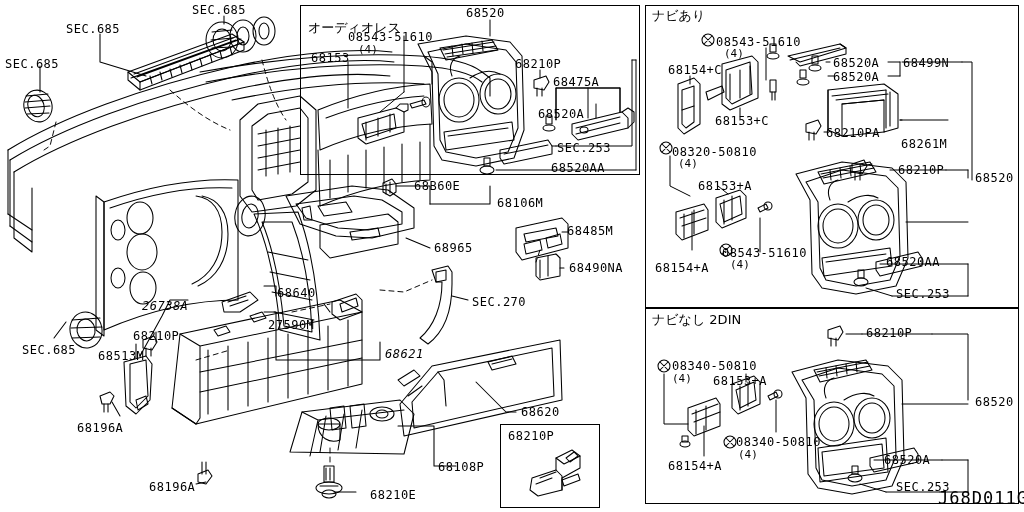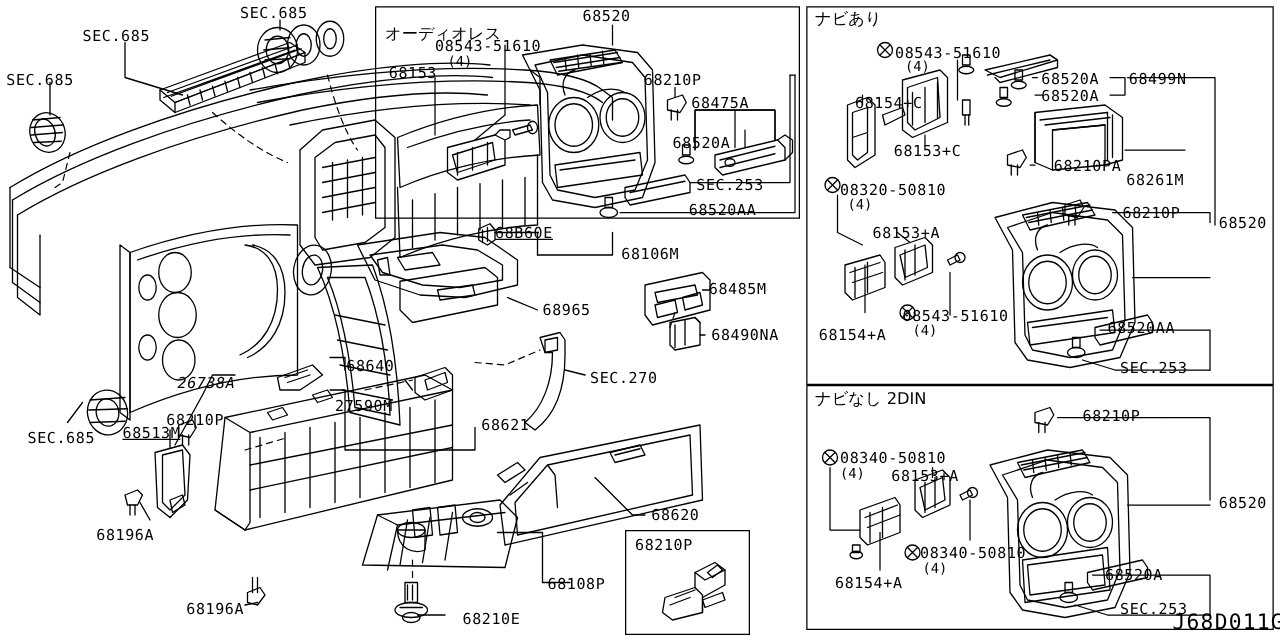--- a/index.html
+++ b/index.html
@@ -467,28 +467,28 @@
   <div class="lbl jp" style="left:308px;top:21px;text-align:right;">オーディオレス</div>
   <div class="lbl jp" style="left:652px;top:9px;text-align:center;">ナビあり</div>
   <div class="lbl jp" style="left:652px;top:313px;">ナビなし 2DIN</div>
   <div class="lbl code" style="left:508px;top:430px;">68210P</div>
 
   <div class="lbl code" style="left:5px;top:58px;">SEC.685</div>
   <div class="lbl code" style="left:66px;top:23px;">SEC.685</div>
   <div class="lbl code" style="left:192px;top:4px;">SEC.685</div>
   <div class="lbl code" style="left:22px;top:344px;">SEC.685</div>
   <div class="lbl code" style="left:142px;top:300px;font-style:italic;">26738A</div>
-  <div class="lbl code" style="left:98px;top:340px;text-decoration:underline;">68513M</div>
+  <div class="lbl code" style="left:98px;top:350px;">68513M</div>
   <div class="lbl code" style="left:133px;top:330px;">68210P</div>
   <div class="lbl code" style="left:77px;top:422px;">68196A</div>
   <div class="lbl code" style="left:149px;top:481px;">68196A</div>
   <div class="lbl code" style="left:277px;top:287px;">68640</div>
   <div class="lbl code" style="left:268px;top:319px;">27590M</div>
-  <div class="lbl code" style="left:385px;top:334px;">68621</div>
-  <div class="lbl code" style="left:396px;top:180px;text-decoration:underline;">68B60E</div>
+  <div class="lbl code" style="left:385px;top:348px;font-style:italic;">68621</div>
+  <div class="lbl code" style="left:414px;top:180px;">68B60E</div>
   <div class="lbl code" style="left:497px;top:197px;">68106M</div>
   <div class="lbl code" style="left:434px;top:242px;">68965</div>
   <div class="lbl code" style="left:567px;top:225px;">68485M</div>
   <div class="lbl code" style="left:569px;top:262px;">68490NA</div>
   <div class="lbl code" style="left:472px;top:296px;">SEC.270</div>
   <div class="lbl code" style="left:521px;top:406px;">68620</div>
   <div class="lbl code" style="left:438px;top:461px;">68108P</div>
   <div class="lbl code" style="left:370px;top:489px;">68210E</div>
 
   <div class="lbl code" style="left:466px;top:7px;">68520</div>
@@ -496,26 +496,26 @@
   <div class="lbl sub" style="left:358px;top:44px;">(4)</div>
   <div class="lbl code" style="left:311px;top:52px;">68153</div>
   <div class="lbl code" style="left:515px;top:58px;">68210P</div>
   <div class="lbl code" style="left:553px;top:76px;">68475A</div>
   <div class="lbl code" style="left:538px;top:108px;">68520A</div>
   <div class="lbl code" style="left:557px;top:142px;">SEC.253</div>
   <div class="lbl code" style="left:551px;top:162px;">68520AA</div>
 
   <div class="lbl code" style="left:716px;top:36px;">08543-51610</div>
   <div class="lbl sub" style="left:724px;top:48px;">(4)</div>
-  <div class="lbl code" style="left:684px;top:64px;margin-top:12px;">68154+C</div>
+  <div class="lbl code" style="left:668px;top:64px;">68154+C</div>
   <div class="lbl code" style="left:833px;top:57px;">68520A</div>
   <div class="lbl code" style="left:833px;top:71px;">68520A</div>
   <div class="lbl code" style="left:903px;top:57px;">68499N</div>
   <div class="lbl code" style="left:715px;top:115px;">68153+C</div>
-  <div class="lbl code" style="left:843px;top:127px;">68210PA</div>
+  <div class="lbl code" style="left:826px;top:127px;">68210PA</div>
   <div class="lbl code" style="left:901px;top:114px;margin-top:24px;">68261M</div>
   <div class="lbl code" style="left:672px;top:146px;">08320-50810</div>
   <div class="lbl sub" style="left:678px;top:158px;">(4)</div>
   <div class="lbl code" style="left:898px;top:164px;">68210P</div>
   <div class="lbl code" style="left:975px;top:172px;">68520</div>
   <div class="lbl code" style="left:698px;top:180px;">68153+A</div>
   <div class="lbl code" style="left:722px;top:247px;">08543-51610</div>
   <div class="lbl sub" style="left:730px;top:259px;">(4)</div>
   <div class="lbl code" style="left:655px;top:262px;">68154+A</div>
   <div class="lbl code" style="left:886px;top:256px;">68520AA</div>

